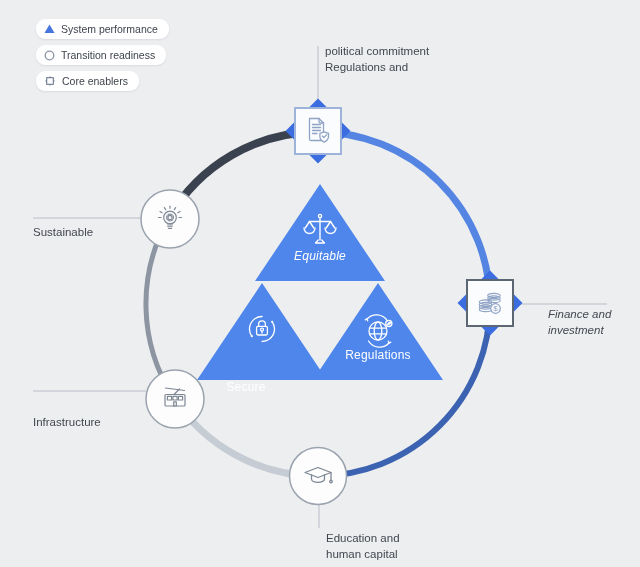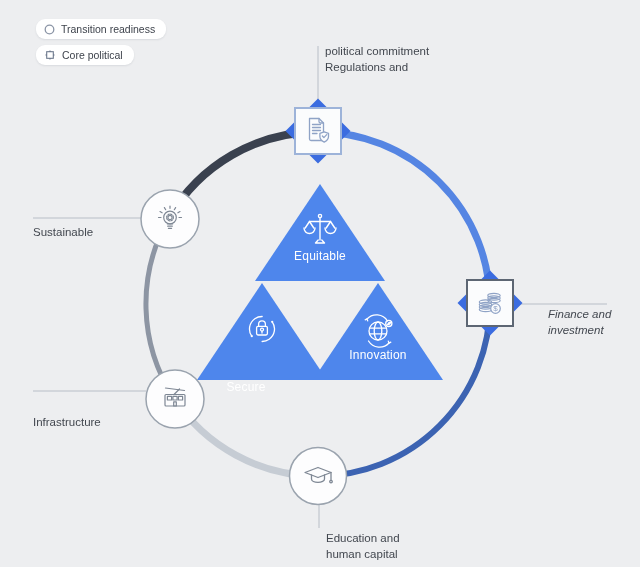--- a/index.html
+++ b/index.html
@@ -144,46 +144,52 @@
         <rect x="-7.6" y="-2.6" width="4.2" height="3.6"></rect>
         <rect x="-2.1" y="-2.6" width="4.2" height="3.6"></rect>
         <rect x="3.4" y="-2.6" width="4.2" height="3.6"></rect>
         <rect x="-1.3" y="2.8" width="2.6" height="4.2"></rect>
       </g>
     </g>
   </svg>
 
   <div class="legend">
     <div class="pill">
+      <svg width="11" height="10">
+        <polygon points="5.5,0.5 10.5,9 0.5,9" fill="#4576e0"></polygon>
+      </svg>
+      <span>System performance</span>
+    </div>
+    <div class="pill">
       <svg width="11" height="11">
         <circle cx="5.5" cy="5.5" r="4.3" fill="none" stroke="#8b95a6" stroke-width="1.3"></circle>
       </svg>
       <span>Transition readiness</span>
     </div>
     <div class="pill">
       <svg width="12" height="12" viewBox="-6 -6 12 12">
         <rect x="-2.8" y="-2.8" width="5.6" height="5.6" transform="rotate(45)" fill="none" stroke="#6e7a8e" stroke-width="1.1"></rect>
         <rect x="-3.3" y="-3.3" width="6.6" height="6.6" fill="#ffffff" stroke="#6e7a8e" stroke-width="1.1"></rect>
       </svg>
-      <span>Core political</span>
+      <span>Core enablers</span>
     </div>
   </div>
 
   <div class="node-label" style="left:325px;top:44px;">
     <div>political commitment</div>
     <div>Regulations and</div>
   </div>
   <div class="node-label" style="left:548px;top:307px;font-style:italic;">
     <div>Finance and</div>
     <div>investment</div>
   </div>
   <div class="node-label" style="left:326px;top:531px;">
     <div>Education and</div>
     <div>human capital</div>
   </div>
   <div class="node-label" style="left:33px;top:225px;">Sustainable</div>
   <div class="node-label" style="left:33px;top:394px;margin-top:21px;">Infrastructure</div>
 
-  <div class="tri-label" style="left:320px;top:249px;">Equitable</div>
+  <div class="tri-label" style="left:320px;top:249px;font-style:italic;">Equitable</div>
   <div class="tri-label" style="left:246px;top:348px;margin-top:32px;">Secure</div>
-  <div class="tri-label" style="left:378px;top:348px;">Innovation</div>
+  <div class="tri-label" style="left:378px;top:348px;">Regulations</div>
 
 </div>
 
 </body></html>

